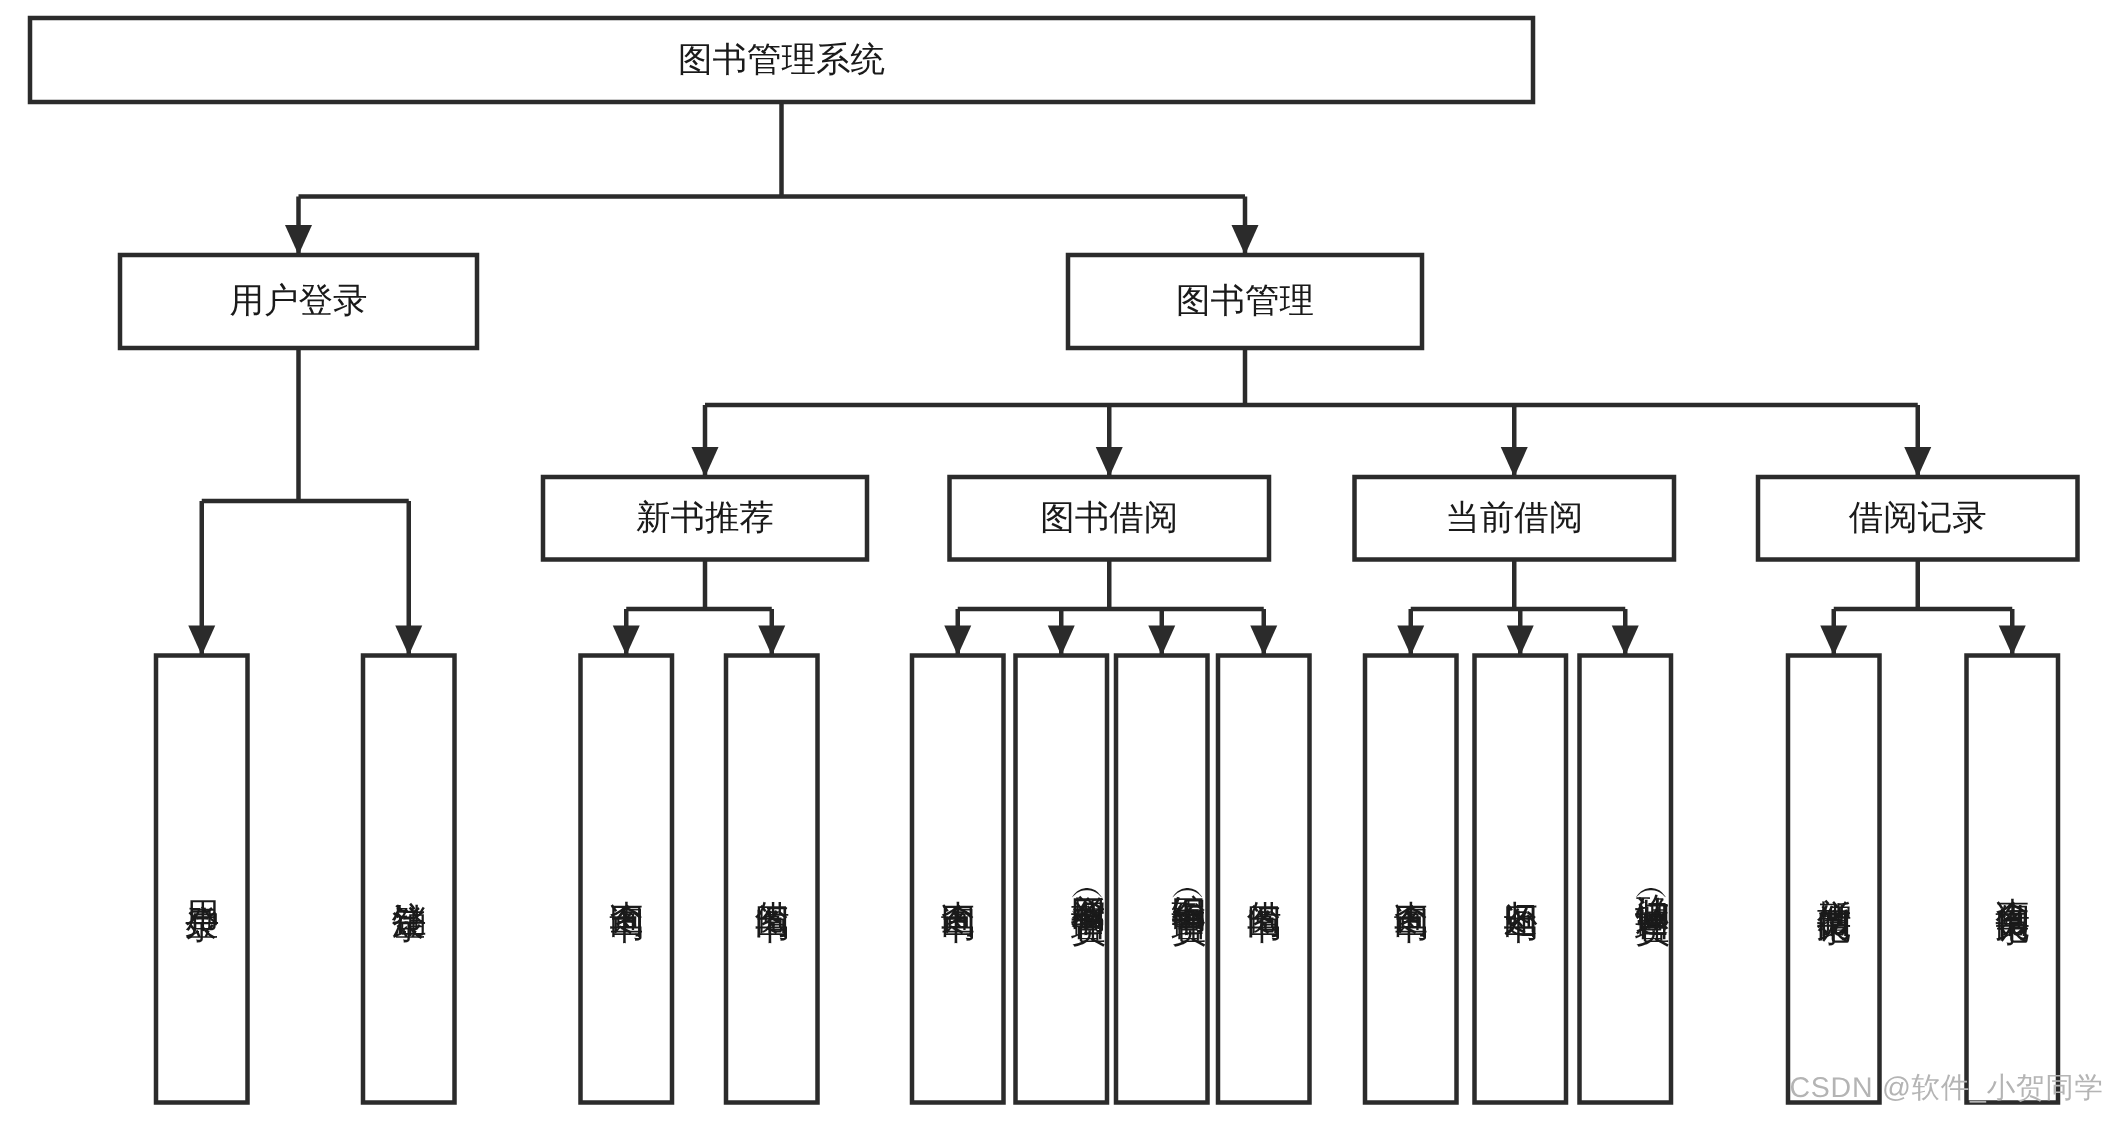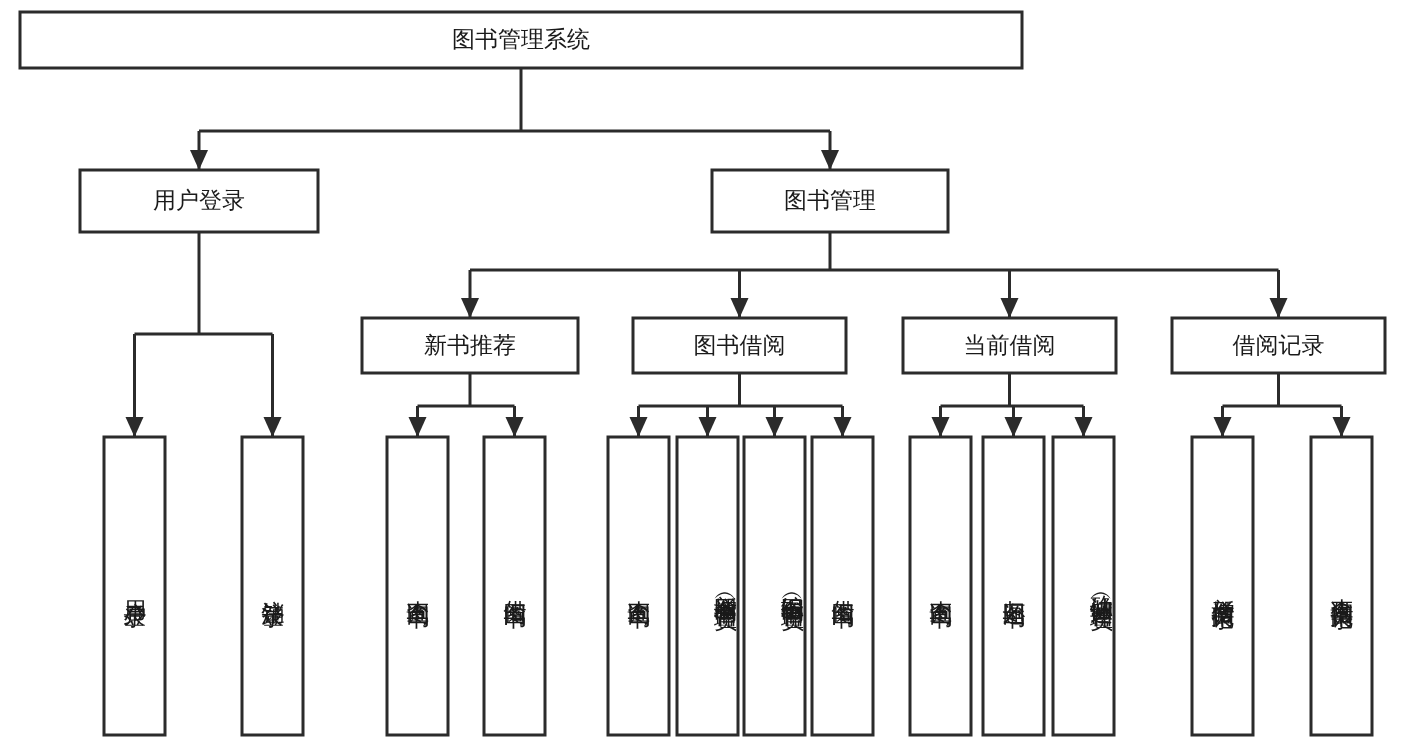--- a/index.html
+++ b/index.html
@@ -180,14 +180,15 @@
       <div class="vlabel" style="left: 677px; top: 447px; width: 61px; height: 278px;">新增图书（管理员）</div>
       <div class="vlabel" style="left: 744px; top: 447px; width: 61px; height: 278px;">编辑图书（管理员）</div>
       <div class="vlabel center" style="left: 812px; top: 447px; width: 61px; height: 278px;">借阅图书</div>
       <div class="vlabel center" style="left: 910px; top: 447px; width: 61px; height: 278px;">查询图书</div>
       <div class="vlabel center" style="left: 983px; top: 447px; width: 61px; height: 278px;">归还图书</div>
       <div class="vlabel" style="left: 1053px; top: 447px; width: 61px; height: 278px;">确认归还（管理员）</div>
       <div class="vlabel center" style="left: 1192px; top: 447px; width: 61px; height: 278px;">新增借阅记录</div>
       <div class="vlabel center" style="left: 1311px; top: 447px; width: 61px; height: 278px;">查询借阅记录</div>
     </div>
 
+  <div class="watermark">CSDN @软件_小贺同学</div>
 
 </div>
 
 </body></html>

